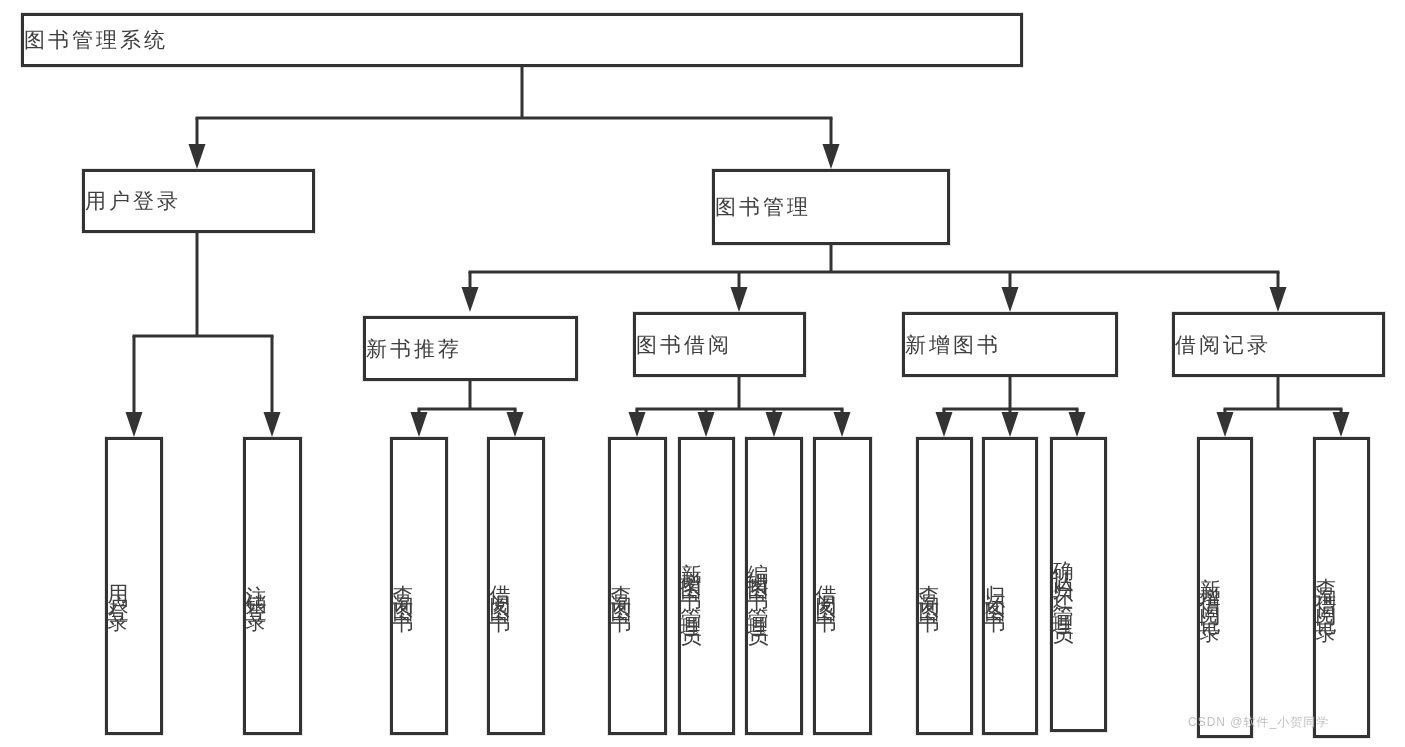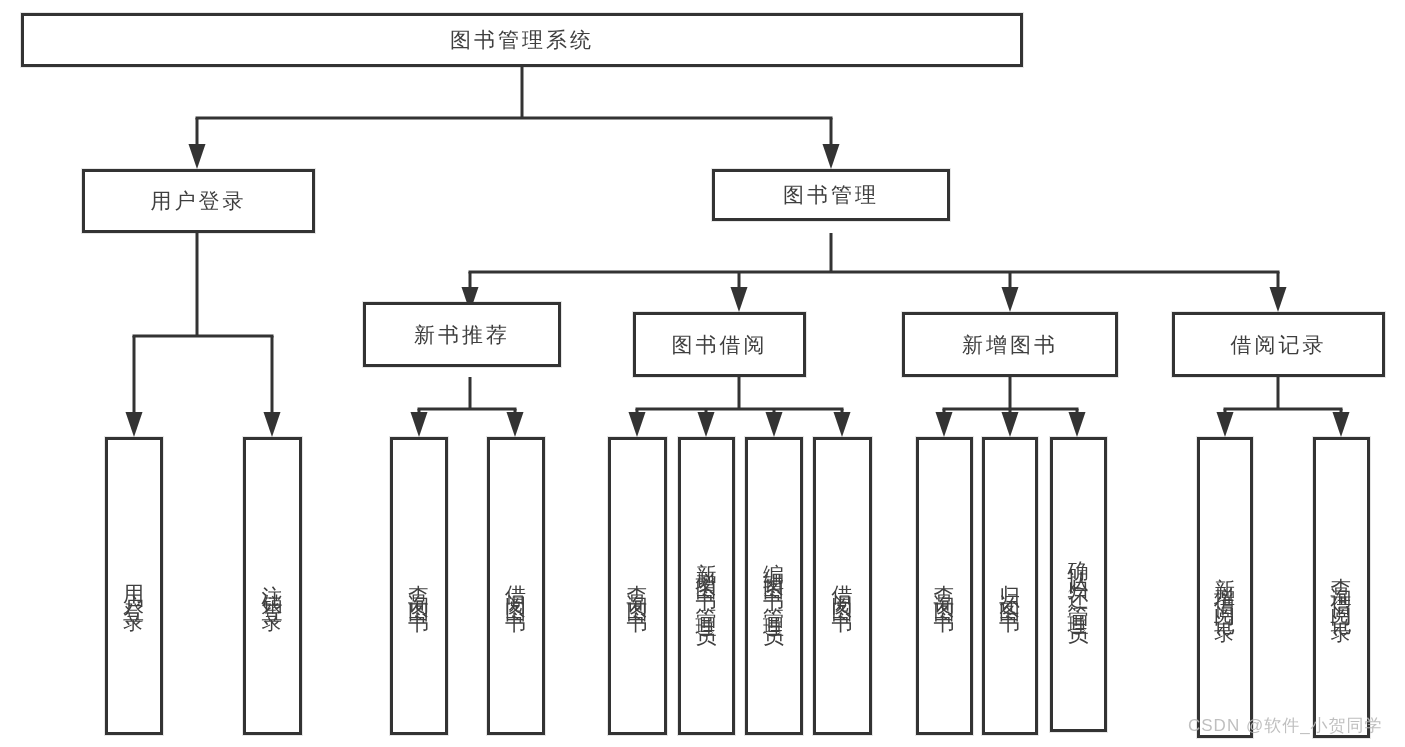--- a/index.html
+++ b/index.html
@@ -10,37 +10,37 @@
     font-family:"Liberation Sans","DejaVu Sans",sans-serif;
     overflow:hidden;
   }
   #connectors{position:absolute;left:0;top:0;z-index:1;}
   #connectors .lines{stroke:var(--line,#333);stroke-width:3;fill:none;}
   #connectors .heads{fill:var(--line,#333);}
   .node{
     position:absolute;box-sizing:border-box;z-index:2;
     border:3px solid var(--line,#333);
     background:#fff;
-    display:flex;align-items:center;justify-content:center;
+    display:flex;align-items:center;justify-content:flex-start;
     color:var(--text,#3f3f3f);
     font-size:21px;
     box-shadow:0 0 0 1px rgba(60,60,60,.12);
   }
   .node.h .lbl{letter-spacing:3px;white-space:nowrap;}
   .node.v .lbl{
     writing-mode:vertical-rl;
     text-orientation:mixed;
     letter-spacing:9px;
     line-height:1;
     white-space:nowrap;
   }
   .watermark{
     position:absolute;z-index:3;
     color:var(--watermark,#b9b9b9);
-    font-size:17px;letter-spacing:1px;white-space:nowrap;
+    font-size:12px;letter-spacing:1px;white-space:nowrap;
     opacity:.9;
   }
 </style>
 </head>
 <body>
 
 <div id="canvas">
 
   <svg id="connectors" width="1405" height="747" viewBox="0 0 1405 747">
     <g class="lines">
@@ -109,25 +109,25 @@
     </g>
   </svg>
 
   <div class="node h" style="left:21px;top:13px;width:1002px;height:54px">
     <span class="lbl">图书管理系统</span>
   </div>
 
   <div class="node h" style="left:82px;top:169px;width:233px;height:64px">
     <span class="lbl">用户登录</span>
   </div>
-  <div class="node h" style="left:712px;top:169px;width:238px;height:52px">
+  <div class="node h" style="left:712px;top:169px;width:238px;height:76px">
     <span class="lbl">图书管理</span>
   </div>
 
-  <div class="node h" style="left:363px;top:302px;width:198px;height:65px">
+  <div class="node h" style="left:363px;top:316px;width:215px;height:65px">
     <span class="lbl">新书推荐</span>
   </div>
   <div class="node h" style="left:633px;top:312px;width:173px;height:65px">
     <span class="lbl">图书借阅</span>
   </div>
   <div class="node h" style="left:902px;top:312px;width:216px;height:65px">
     <span class="lbl">新增图书</span>
   </div>
   <div class="node h" style="left:1172px;top:312px;width:213px;height:65px">
     <span class="lbl">借阅记录</span>

